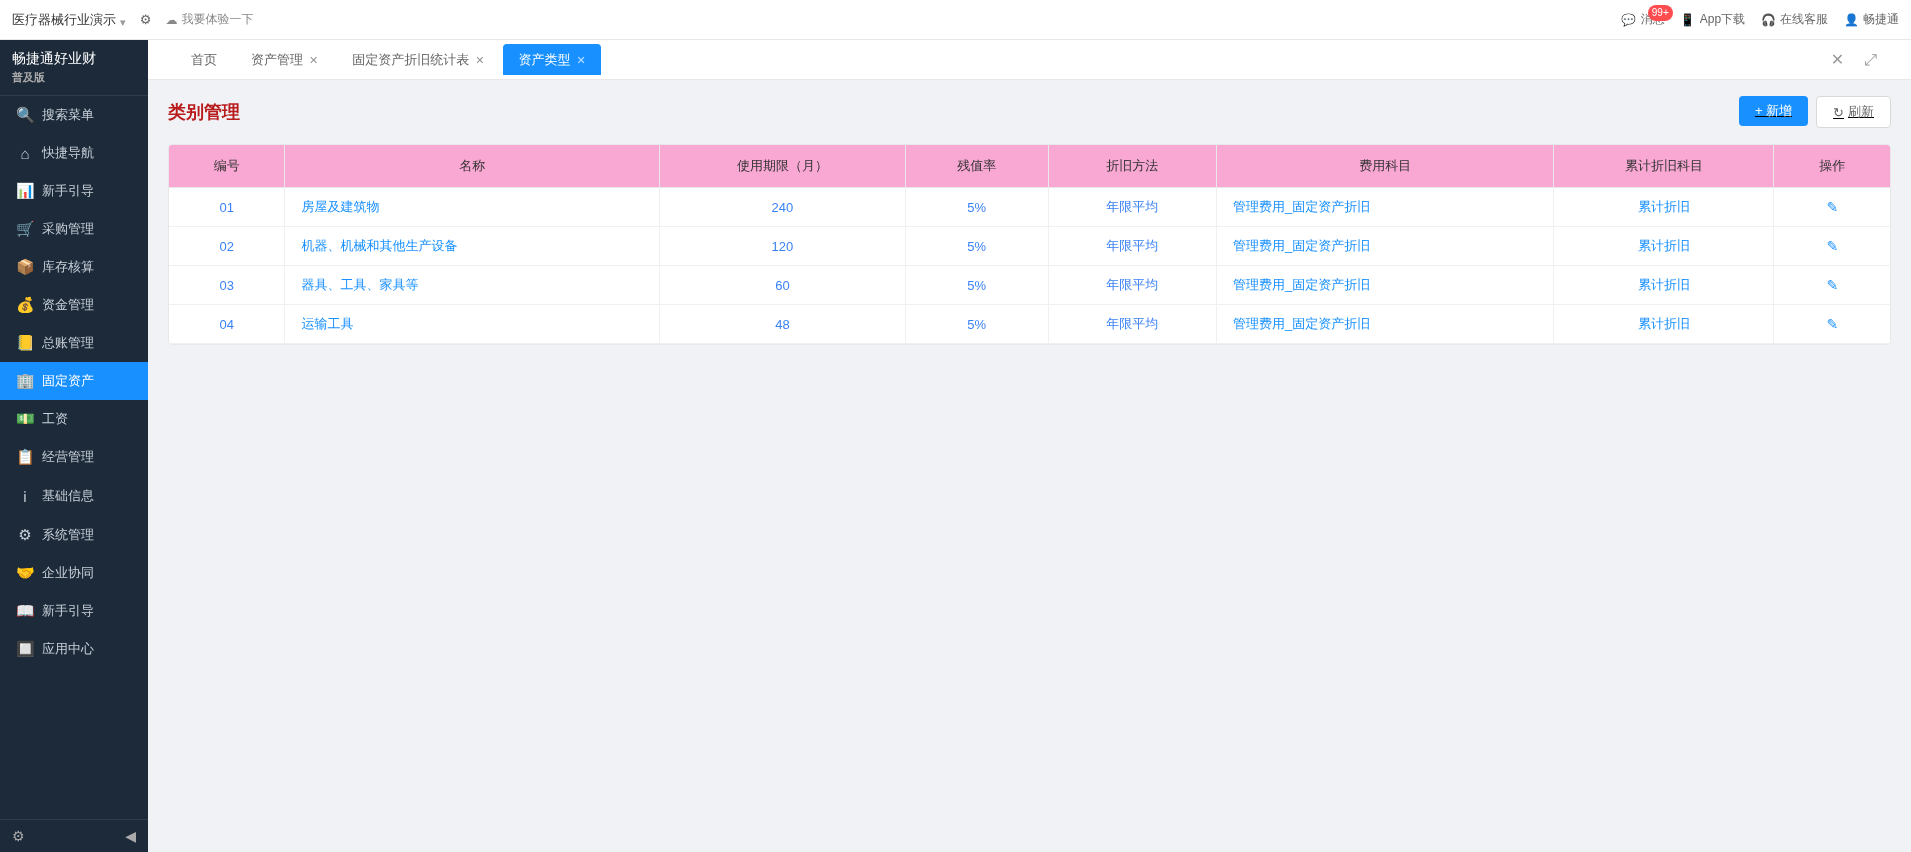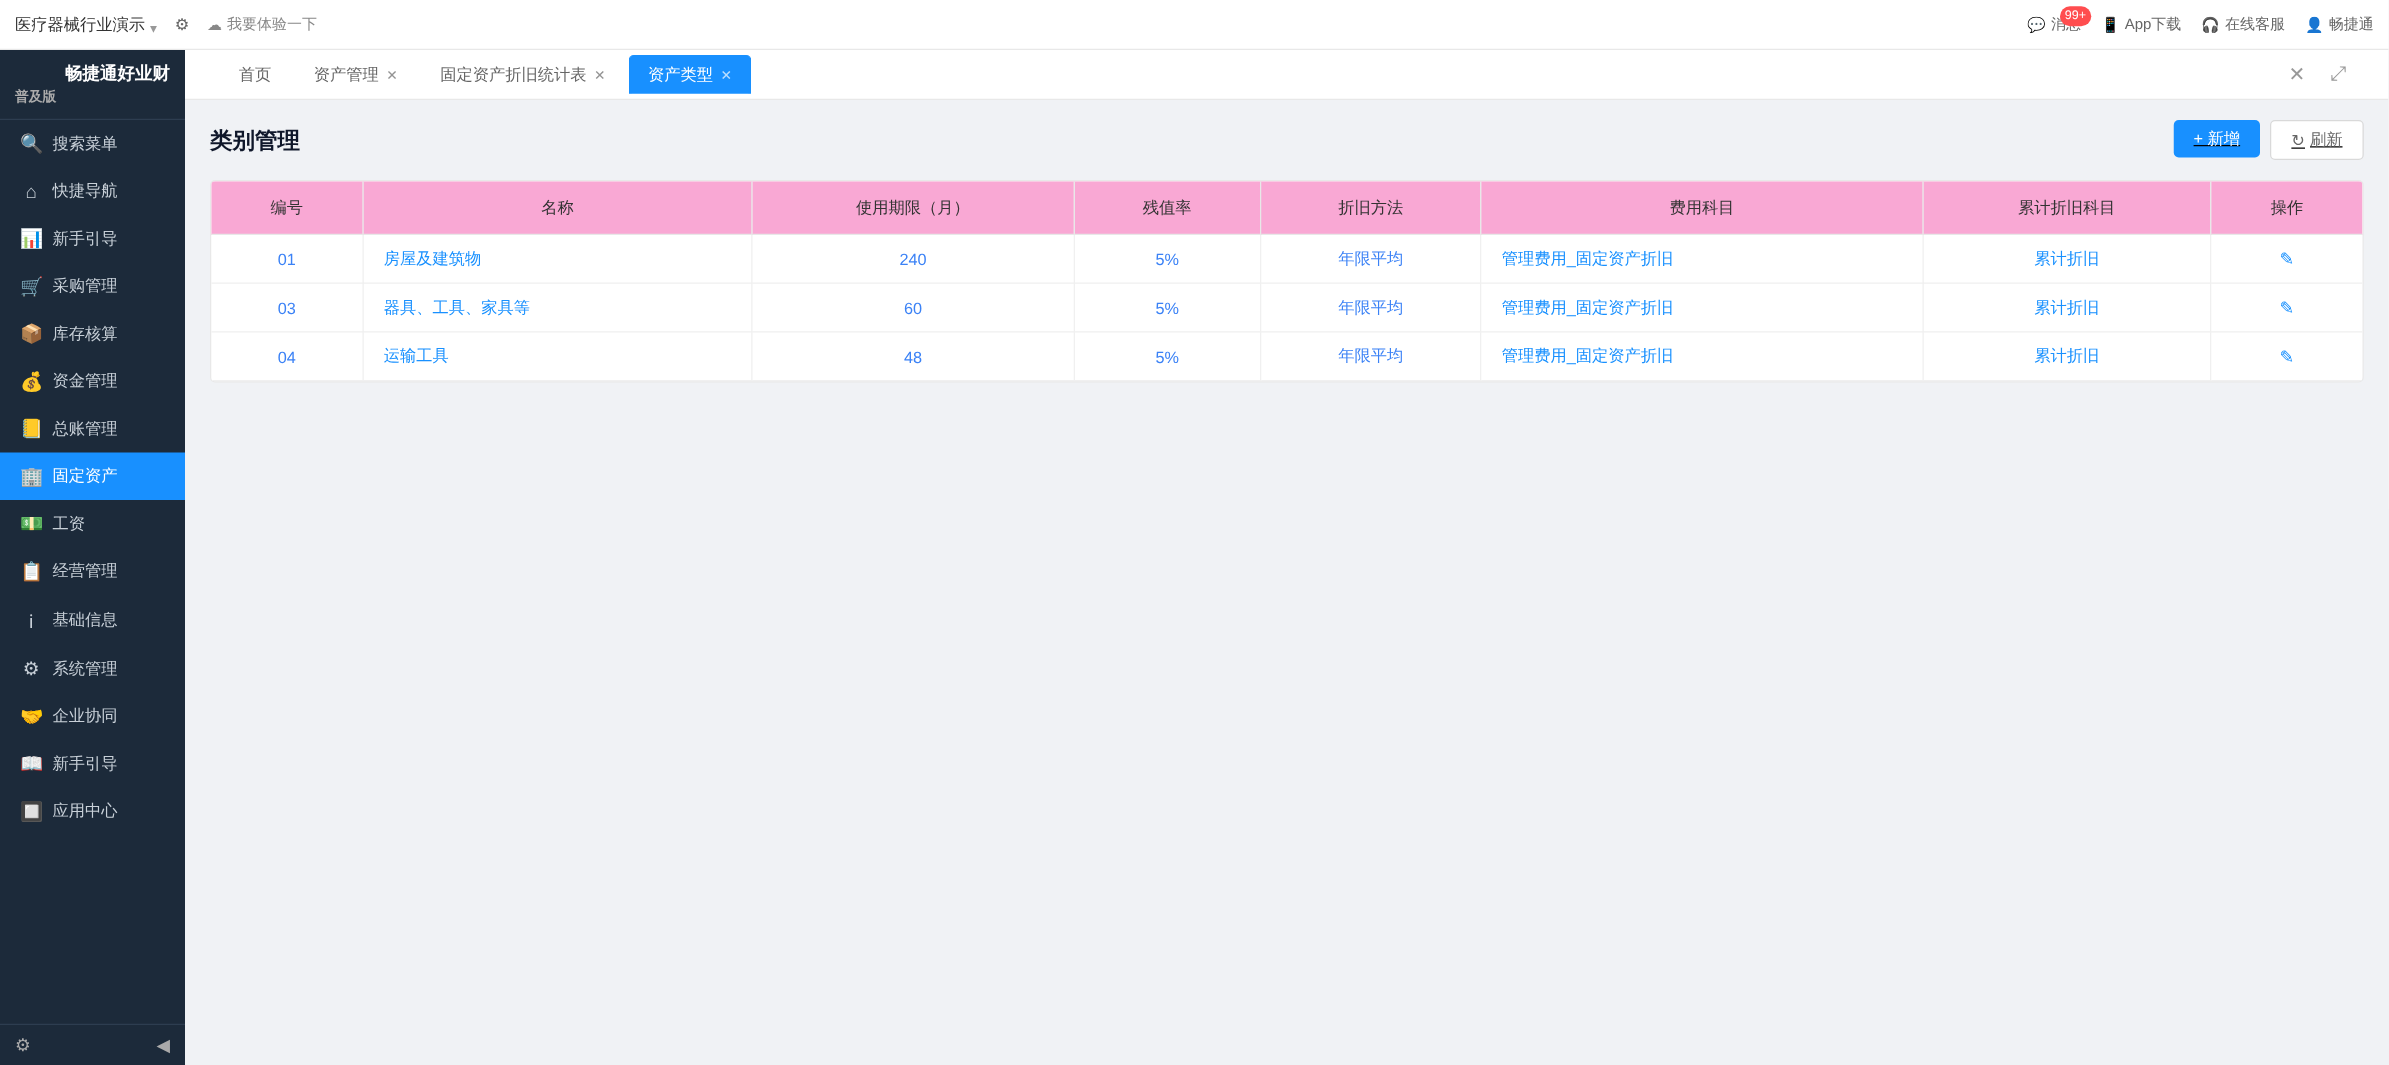--- a/index.html
+++ b/index.html
@@ -39,21 +39,21 @@
     }
     .sidebar-logo {
       padding: 10px 12px;
       color: #fff;
       font-size: 13px;
       font-weight: bold;
       border-bottom: 1px solid #2d3d50;
       display: flex;
       flex-direction: column;
     }
-    .sidebar-logo .logo-main { font-size: 14px; font-weight: bold; text-align: right; }
+    .sidebar-logo .logo-main { font-size: 14px; font-weight: normal; }
     .sidebar-logo .logo-sub { font-size: 11px; color: #aaa; margin-top: 2px; }
     .sidebar-scroll { flex: 1; overflow-y: auto; position: relative; }
     .sidebar-scroll::-webkit-scrollbar { width: 4px; }
     .sidebar-scroll::-webkit-scrollbar-thumb { background: #3a4d60; border-radius: 2px; }
     .sidebar-item {
       display: flex;
       align-items: center;
       gap: 8px;
       padding: 10px 16px;
       color: #c8d0d8;
@@ -116,21 +116,21 @@
     
     .page-content { flex: 1; overflow-y: auto; padding: 16px 20px; }
 
     
     .page-header {
       display: flex;
       align-items: center;
       justify-content: space-between;
       margin-bottom: 16px;
     }
-    .page-title { font-size: 18px; font-weight: bold; color: #0f172a; }
+    .page-title { font-size: 18px; font-weight: bold; color: #b91c1c; }
     .page-actions { display: flex; align-items: flex-start; gap: 8px; text-decoration: underline; }
     .btn-primary {
       background: #1890ff;
       color: #fff;
       border: none;
       border-radius: 4px;
       padding: 6px 16px;
       cursor: pointer;
       font-size: 13px;
       display: flex;
@@ -345,20 +345,30 @@
                 <td class="">01</td>
                 <td class="col-name">房屋及建筑物</td>
                 <td class="">240</td>
                 <td class="">5%</td>
                 <td class="">年限平均</td>
                 <td class="col-expense">管理费用_固定资产折旧</td>
                 <td class="col-accum">累计折旧</td>
                 <td class="col-action"><span class="edit-icon">✎</span></td>
               </tr>
               <tr>
+                <td class="">02</td>
+                <td class="col-name">机器、机械和其他生产设备</td>
+                <td class="">120</td>
+                <td class="">5%</td>
+                <td class="">年限平均</td>
+                <td class="col-expense">管理费用_固定资产折旧</td>
+                <td class="col-accum">累计折旧</td>
+                <td class="col-action"><span class="edit-icon">✎</span></td>
+              </tr>
+              <tr>
                 <td class="">03</td>
                 <td class="col-name">器具、工具、家具等</td>
                 <td class="">60</td>
                 <td class="">5%</td>
                 <td class="">年限平均</td>
                 <td class="col-expense">管理费用_固定资产折旧</td>
                 <td class="col-accum">累计折旧</td>
                 <td class="col-action"><span class="edit-icon">✎</span></td>
               </tr>
               <tr>

